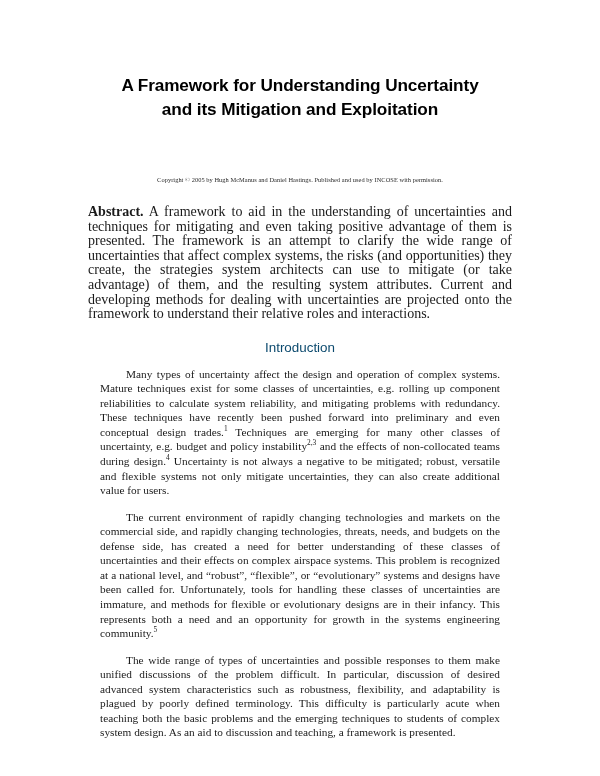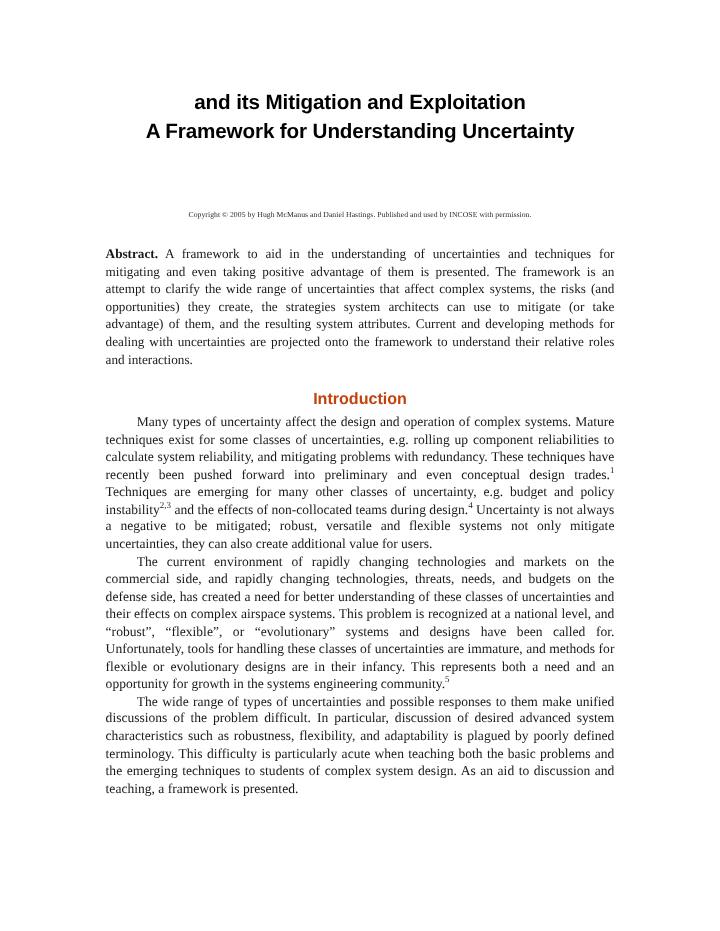--- a/index.html
+++ b/index.html
@@ -46,59 +46,59 @@
   }
   .copyright {
     margin-top: 55px;
     text-align: center;
     font-size: 6.4px;
     letter-spacing: 0.05px;
     color: #2a2a2a;
   }
   .abstract {
     margin-top: 22px;
-    font-size: 11px;
+    font-size: 14px;
     line-height: 14.6px;
     text-align: justify;
     text-justify: inter-word;
   }
   .abstract-label {
     font-weight: bold;
   }
   .section-heading {
     margin-top: 18px;
     margin-bottom: 5px;
     text-align: center;
     font-family: "Liberation Sans", "DejaVu Sans", sans-serif;
-    font-weight: bold;
+    font-weight: normal;
     font-size: 13.4px;
-    color: #c2410c;
+    color: #0c4a6e;
   }
   .body-para {
     font-size: 11.3px;
     line-height: 14.55px;
     text-align: justify;
     text-justify: inter-word;
     text-indent: 26px;
-    margin: 0;
+    margin: 12px;
   }
   sup {
     font-size: 7.4px;
     vertical-align: super;
     line-height: 0;
   }
 </style>
 </head>
 <body>
 
 <div class="page">
 
   <div class="title-block">
+    <div class="title-line">A Framework for Understanding Uncertainty</div>
     <div class="title-line">and its Mitigation and Exploitation</div>
-    <div class="title-line">A Framework for Understanding Uncertainty</div>
   </div>
 
 
   <div class="copyright">Copyright © 2005 by Hugh McManus and Daniel Hastings.  Published and used by INCOSE with permission.</div>
 
   <div class="abstract">
     <span class="abstract-label">Abstract.</span><span>  A framework to aid in the understanding of uncertainties and techniques for mitigating and even taking positive advantage of them is presented.  The framework is an attempt to clarify the wide range of uncertainties that affect complex systems, the risks (and opportunities) they create, the strategies system architects can use to mitigate (or take advantage) of them, and the resulting system attributes.  Current and developing methods for dealing with uncertainties are projected onto the framework to understand their relative roles and interactions.</span>
   </div>
 
   <div class="section-heading">Introduction</div>

